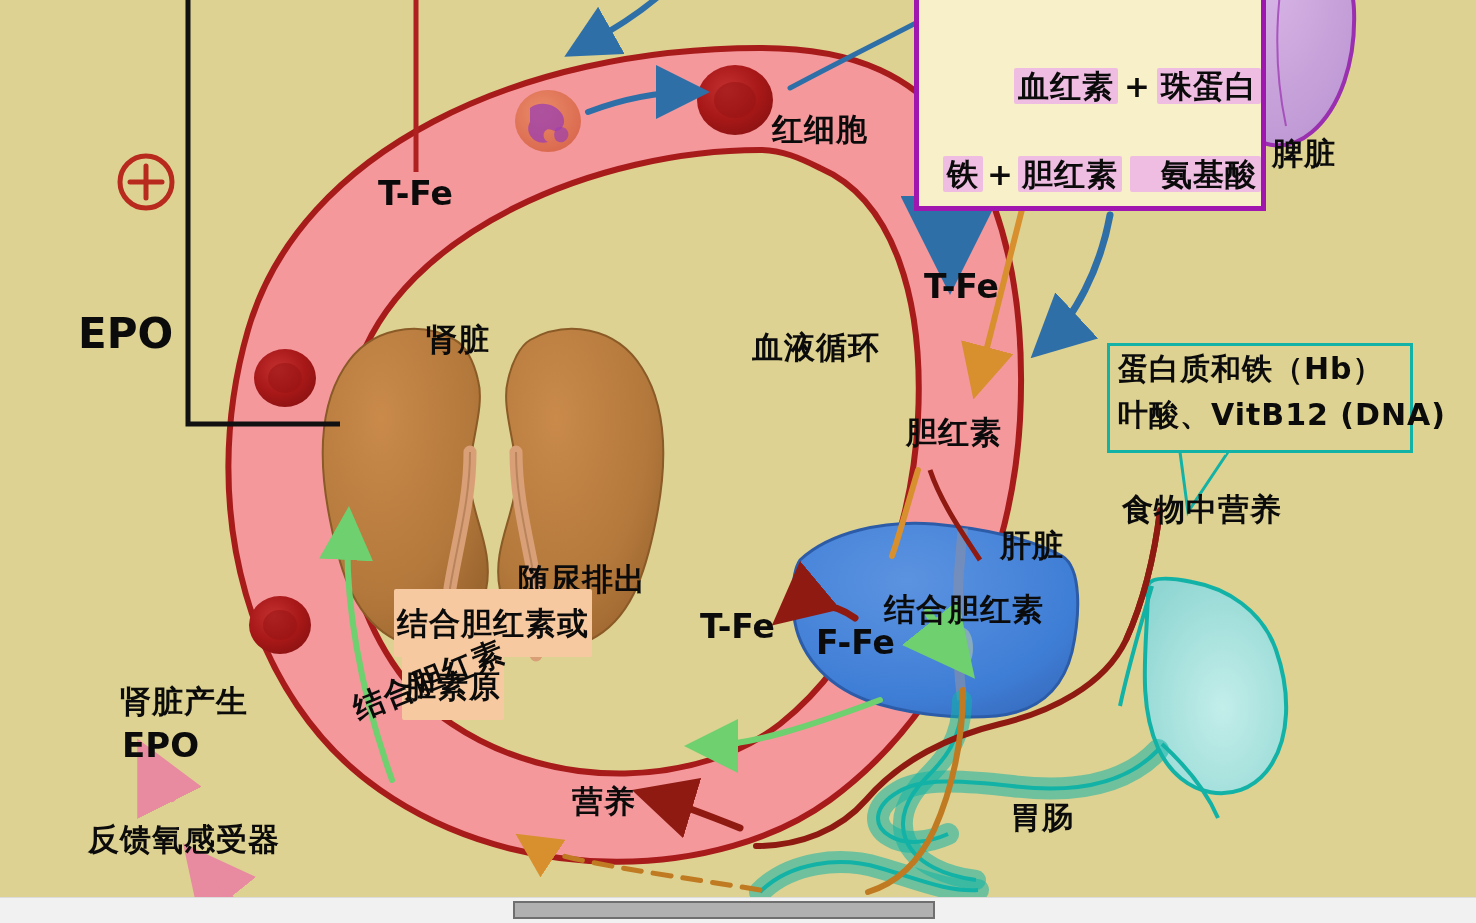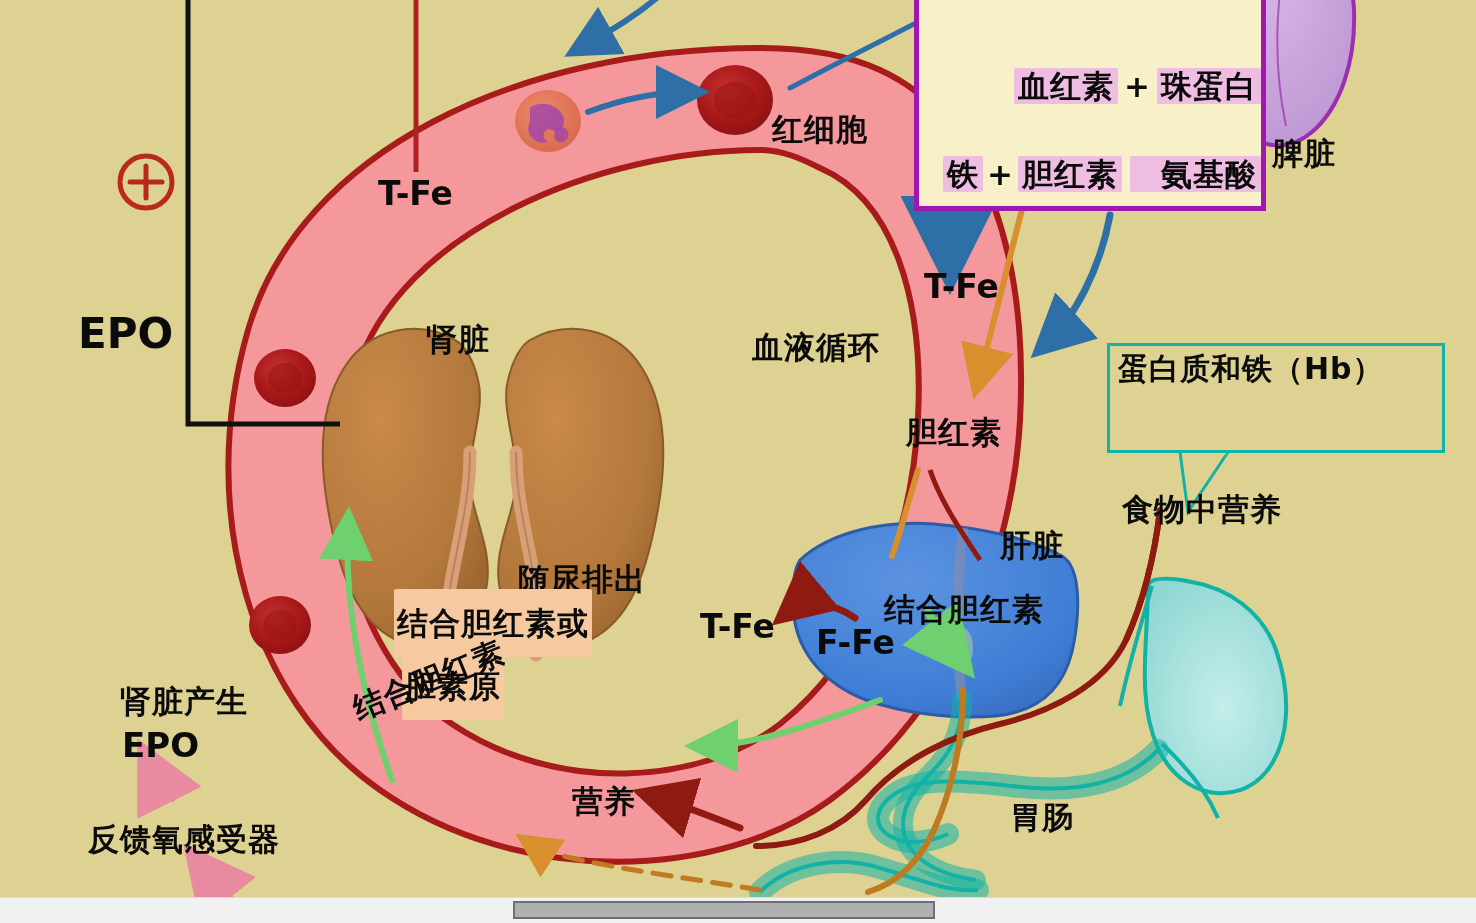--- a/index.html
+++ b/index.html
@@ -32,21 +32,21 @@
 
   
   #spleen-box{
     position:absolute;left:914px;top:-64px;width:352px;height:275px;
     background:#f7f0c8;border:5px solid #a017b0;box-sizing:border-box;
   }
   .boxrow{position:absolute;width:100%;text-align:right;}
 
   
   #nutrient-callout{
-    position:absolute;left:1107px;top:343px;width:338px;height:110px;
+    position:absolute;left:1107px;top:343px;width:306px;height:110px;
     border:3px solid #12b2a6;background:transparent;box-sizing:border-box;
   }
   #nutrient-callout .line1{position:absolute;left:8px;top:6px;font-size:30px;}
   #nutrient-callout .line2{position:absolute;left:8px;top:52px;font-size:30px;}
 
   
   #scroll-track{
     position:absolute;left:0;top:897px;width:1476px;height:26px;
     background:#f1f1f1;border-top:1px solid #dcdcdc;
   }
@@ -302,20 +302,21 @@
       <div class="boxrow lbl cn" style="top:128px;">
         <span class="hl-pink">血红素</span><span style="padding:0 6px;">+</span><span class="hl-pink">珠蛋白</span>
       </div>
       <div class="boxrow lbl cn" style="top:216px;">
         <span class="hl-pink">铁</span><span style="padding:0 4px;">+</span><span class="hl-pink">胆红素</span><span class="hl-pink" style="margin-left:8px;padding-left:31px;">氨基酸</span>
       </div>
     </div>
 
     <div id="nutrient-callout">
       <div class="lbl line1">蛋白质和铁（Hb）</div>
+      <div class="lbl line2">叶酸、VitB12 (DNA)</div>
     </div>
 
     <div class="lbl en" style="left:78px;top:310px;font-size:42px;">EPO</div>
 
     <div class="lbl en" style="left:378px;top:175px;">T-Fe</div>
 
     <div class="lbl cn" style="left:772px;top:112px;">红细胞</div>
 
     <div class="lbl en" style="left:924px;top:268px;">T-Fe</div>
 

